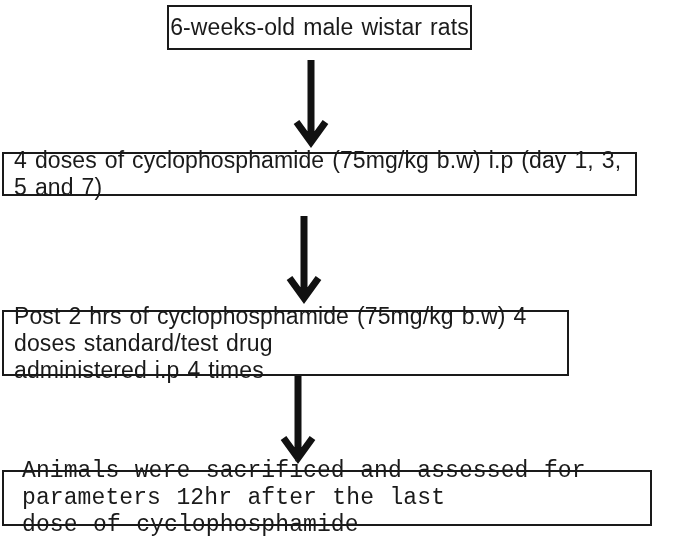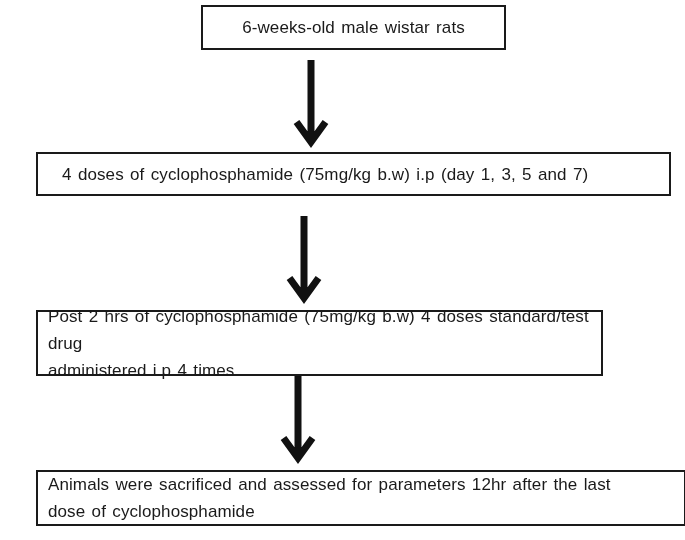--- a/index.html
+++ b/index.html
@@ -20,46 +20,46 @@
     height:540px;
     background:var(--bg);
     overflow:hidden;
   }
   .node{
     position:absolute;
     border:2px solid var(--ink);
     background:var(--bg);
     display:flex;
     align-items:center;
-    font-size:17px;
+    font-size:23px;
     line-height:27px;
     letter-spacing:0.1px;
     word-spacing:1.5px;
     color:var(--ink);
-    margin-left:34px;
   }
   .node-text{
     white-space:pre-line;
   }
   .node-1{
     left:167px; top:5px; width:305px; height:45px;
     justify-content:center;
     text-align:center;
   }
   .node-2{
     left:2px; top:152px; width:635px; height:44px;
-    padding:0 24px;
+    padding:0 10px;
   }
   .node-3{
     left:2px; top:310px; width:567px; height:66px;
     padding:4px 10px;
   }
   .node-4{
     left:2px; top:470px; width:650px; height:56px;
-    padding:4px 10px;
+    padding:4px 18px;
+    font-family:Liberation Mono, monospace;
   }
   .arrow{
     position:absolute;
     display:block;
   }
   .arrow-1{ left:291px; top:60px; }
   .arrow-2{ left:284px; top:214px; }
   .arrow-3{ left:278px; top:376px; }
 </style>
 </head>

